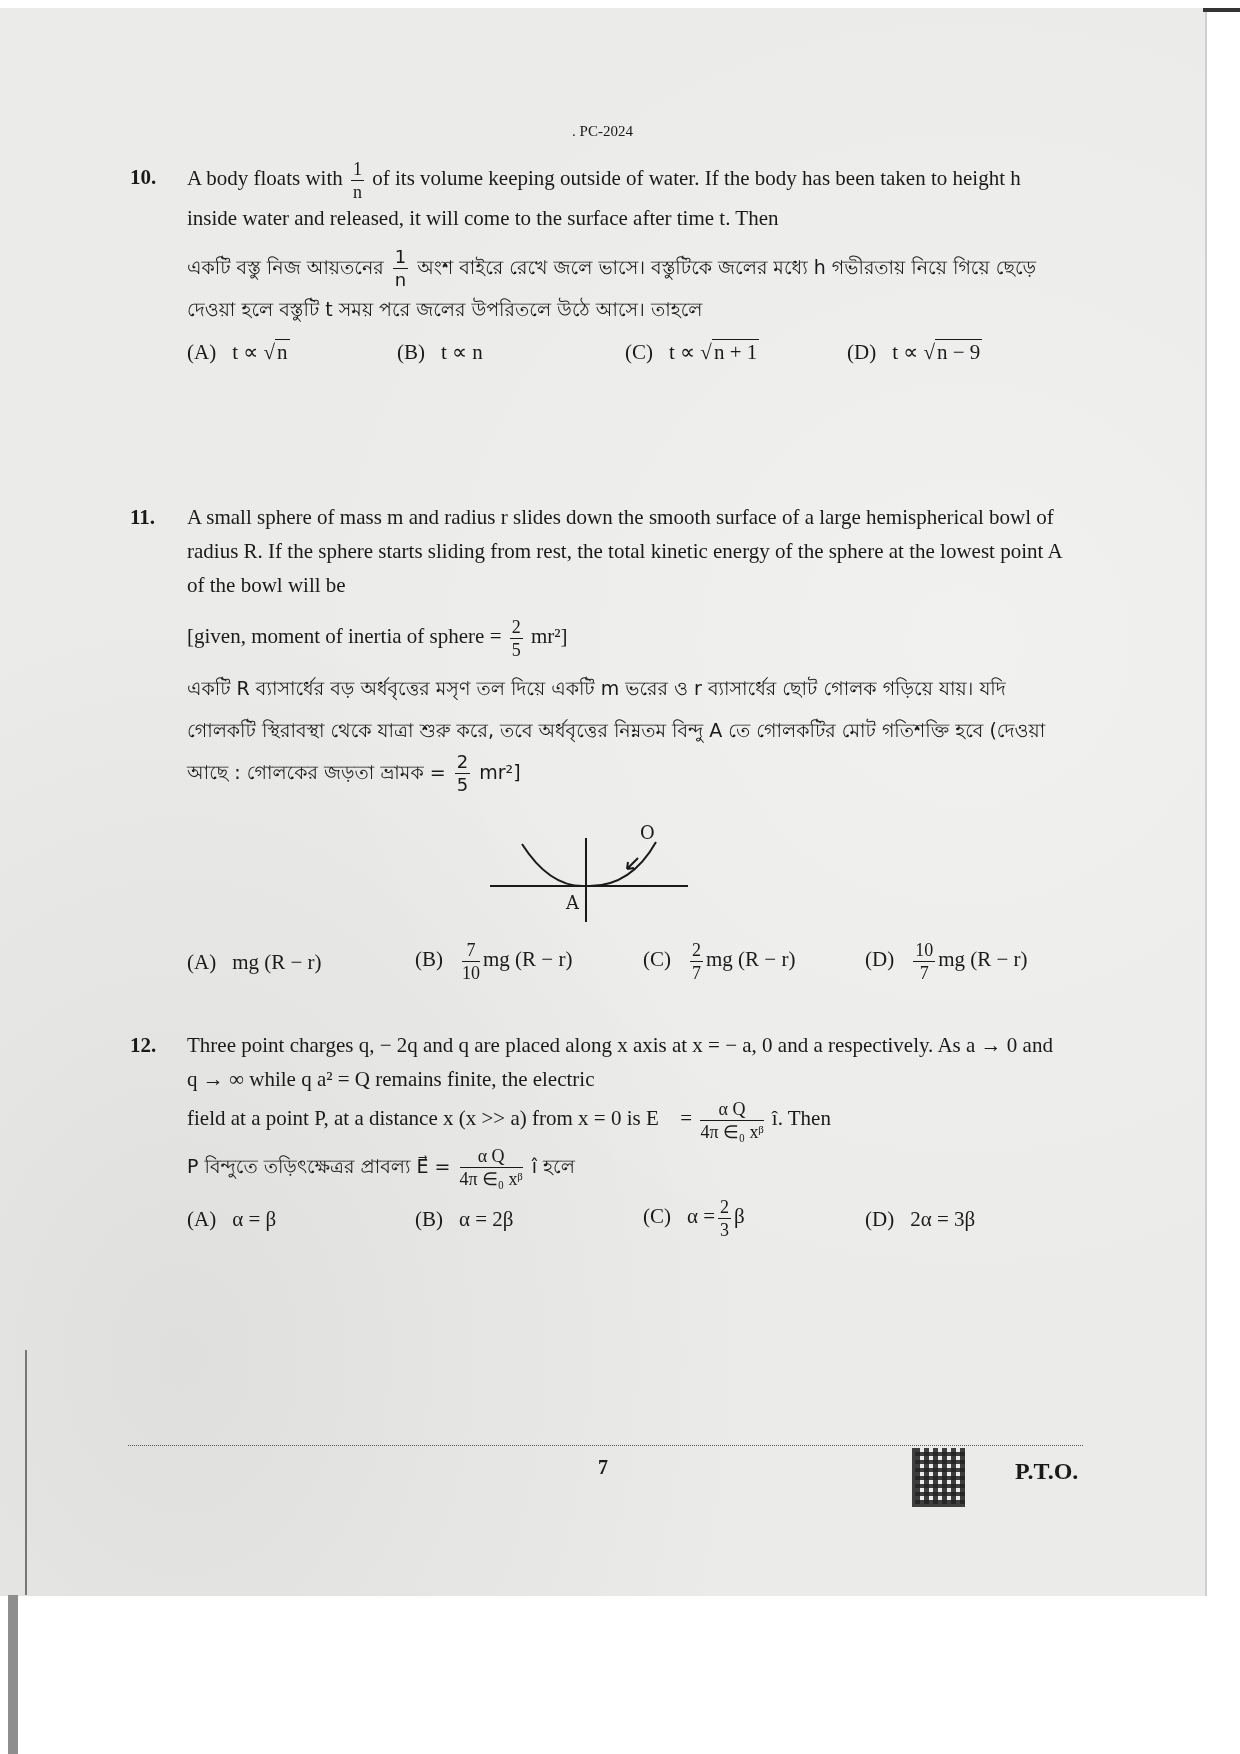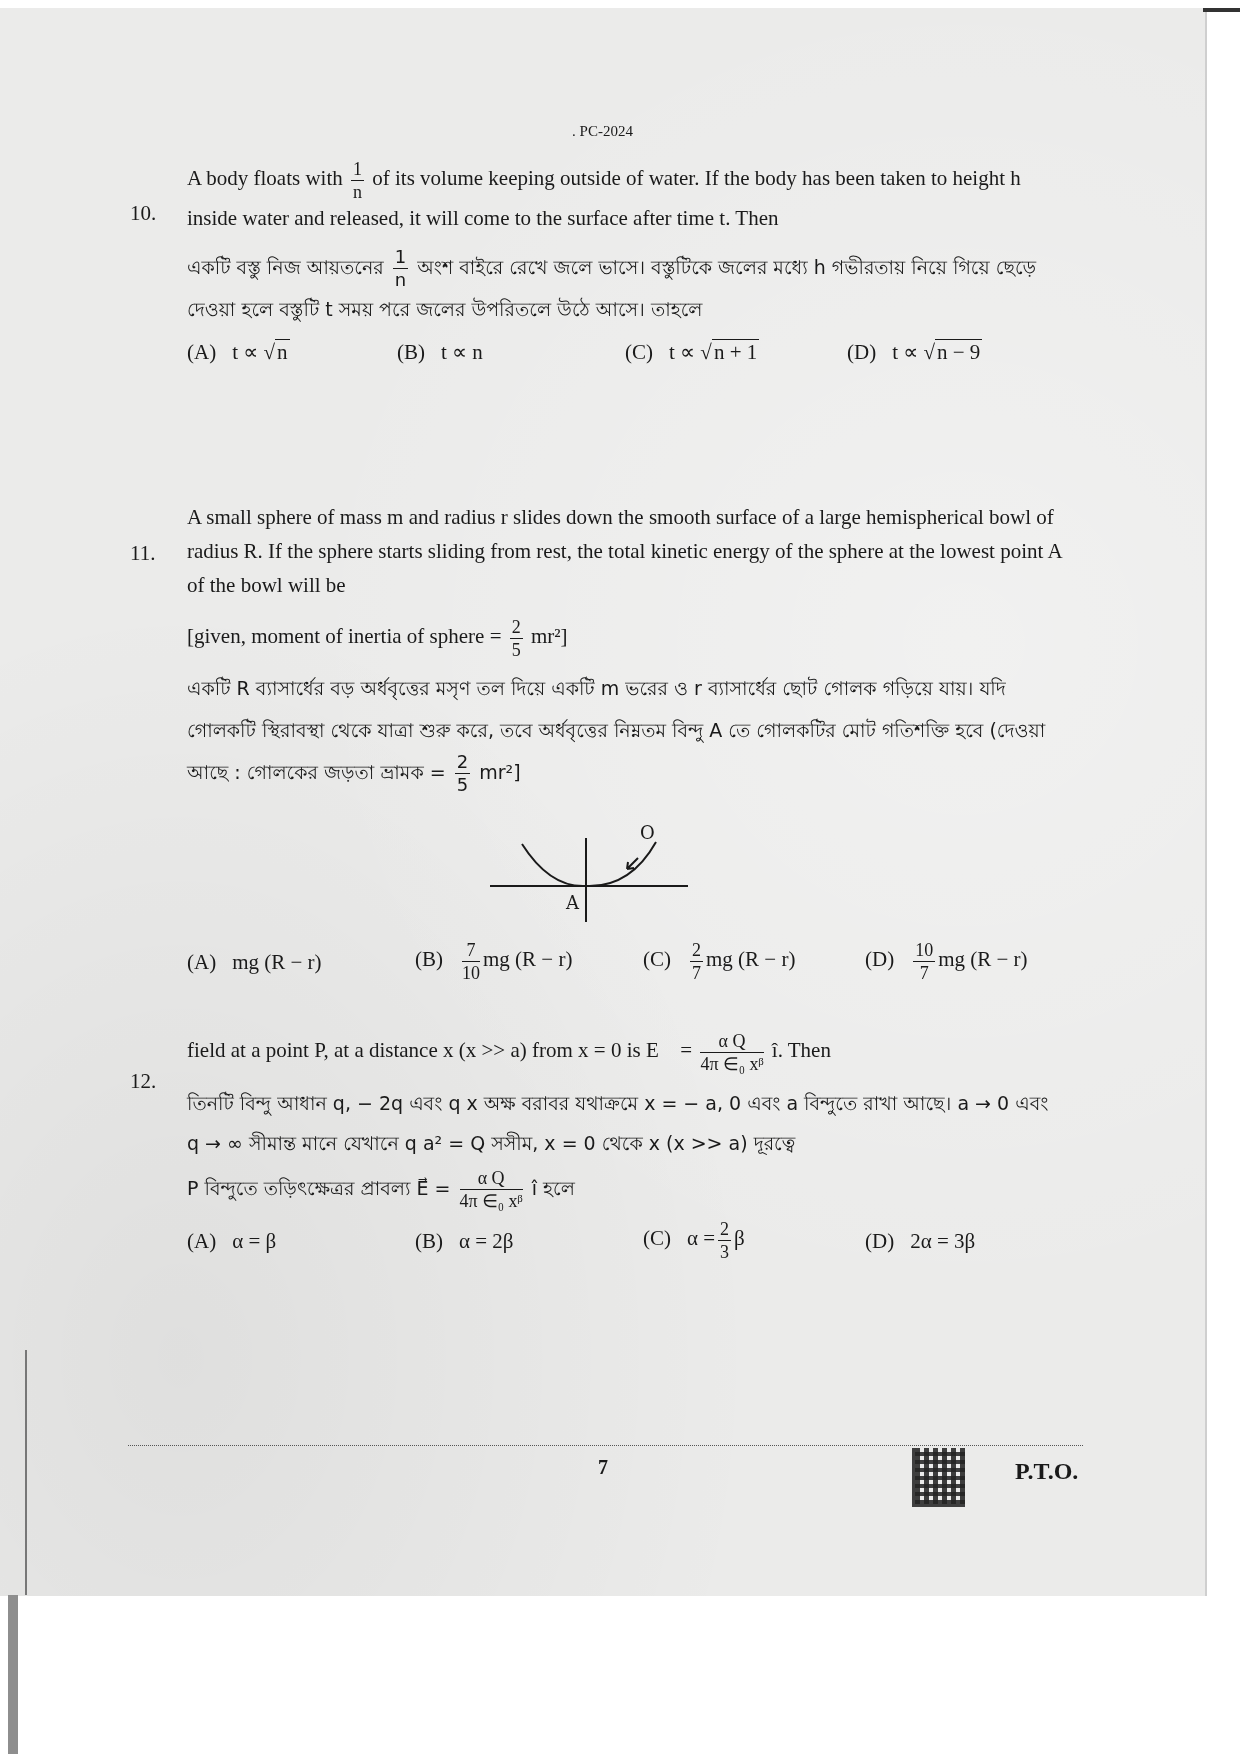--- a/index.html
+++ b/index.html
@@ -9,21 +9,21 @@
            background:#ebebea; border-right:2px solid #cfcfcf; }
   .paper::after { content:""; position:absolute; inset:0;
            background:radial-gradient(ellipse at 15% 85%, rgba(0,0,0,0.05), transparent 40%),
                       radial-gradient(ellipse at 80% 40%, rgba(255,255,255,0.3), transparent 50%); pointer-events:none; }
   .top-edge { position:absolute; left:1203px; top:8px; width:37px; height:4px; background:#333; }
   .left-strip { position:absolute; left:8px; top:1595px; width:10px; height:159px; background:#8e8e8e; }
   .left-line { position:absolute; left:25px; top:1350px; width:2px; height:245px; background:#777; }
 
   .header { position:absolute; top:123px; left:0; width:1205px; text-align:center; font-size:15px; font-family:"Liberation Serif",serif; }
   .q { position:absolute; left:130px; width:935px; font-size:21px; line-height:34px; font-family:"Liberation Serif",serif; }
-  .q .num { position:absolute; left:0; font-weight:normal;margin-top:36px; }
+  .q .num { position:absolute; left:0; font-weight:bold; }
   .q .body { margin-left:57px; }
   .bn { font-family:"DejaVu Sans",sans-serif; font-size:19px; }
   .frac { display:inline-block; vertical-align:middle; text-align:center; line-height:1; margin:0 3px; font-size:18px; }
   .frac .n { display:block; border-bottom:1.5px solid #1a1a1a; padding:0 2px 2px; }
   .frac .d { display:block; padding-top:2px; }
   .opts { display:flex; margin-left:57px; margin-top:6px; }
   .opt { flex:0 0 auto; }
   .opt .lbl { margin-right:16px; }
   .sqrt { border-top:1.5px solid #1a1a1a; padding:0 2px; }
   .figure { position:absolute; left:490px; top:822px; width:260px; height:105px; }
@@ -98,27 +98,27 @@
   <div class="opts" style="align-items:center;">
     <div class="opt" style="width:228px;"><span class="lbl">(A)</span><span>mg (R − r)</span></div>
     <div class="opt" style="width:228px;"><span class="lbl">(B)</span><span class="frac"><span class="n">7</span><span class="d">10</span></span><span>mg (R − r)</span></div>
     <div class="opt" style="width:222px;"><span class="lbl">(C)</span><span class="frac"><span class="n">2</span><span class="d">7</span></span><span>mg (R − r)</span></div>
     <div class="opt"><span class="lbl">(D)</span><span class="frac"><span class="n">10</span><span class="d">7</span></span><span>mg (R − r)</span></div>
   </div>
 </div>
 
 <div class="q" style="top:1028px;">
   <span class="num">12.</span>
+  <div class="body">
+    <span>Three point charges q, − 2q and q are placed along x axis at x = − a, 0 and a respectively. As a → 0 and q → ∞ while q a² = Q remains finite, the electric</span>
+  </div>
   <div class="body" style="margin-top:4px;">
     <span>field at a point P, at a distance x (x &gt;&gt; a) from x = 0 is E⃗ =</span>
     <span class="frac"><span class="n">α Q</span><span class="d">4π ∈₀ xᵝ</span></span>
     <span>î. Then</span>
-  </div>
-  <div class="body bn" style="margin-top:10px; line-height:40px;">
-    <span>তিনটি বিন্দু আধান q, − 2q এবং q x অক্ষ বরাবর যথাক্রমে x = − a, 0 এবং a বিন্দুতে রাখা আছে। a → 0 এবং q → ∞ সীমান্ত মানে যেখানে q a² = Q সসীম, x = 0 থেকে x (x &gt;&gt; a) দূরত্বে</span>
   </div>
   <div class="body bn" style="margin-top:6px;">
     <span>P বিন্দুতে তড়িৎক্ষেত্রর প্রাবল্য E⃗ =</span>
     <span class="frac" style="font-family:'Liberation Serif',serif;"><span class="n">α Q</span><span class="d">4π ∈₀ xᵝ</span></span>
     <span>î হলে</span>
   </div>
   <div class="opts" style="margin-top:10px; align-items:center;">
     <div class="opt" style="width:228px;"><span class="lbl">(A)</span><span>α = β</span></div>
     <div class="opt" style="width:228px;"><span class="lbl">(B)</span><span>α = 2β</span></div>
     <div class="opt" style="width:222px;"><span class="lbl">(C)</span><span>α =</span><span class="frac"><span class="n">2</span><span class="d">3</span></span><span>β</span></div>

